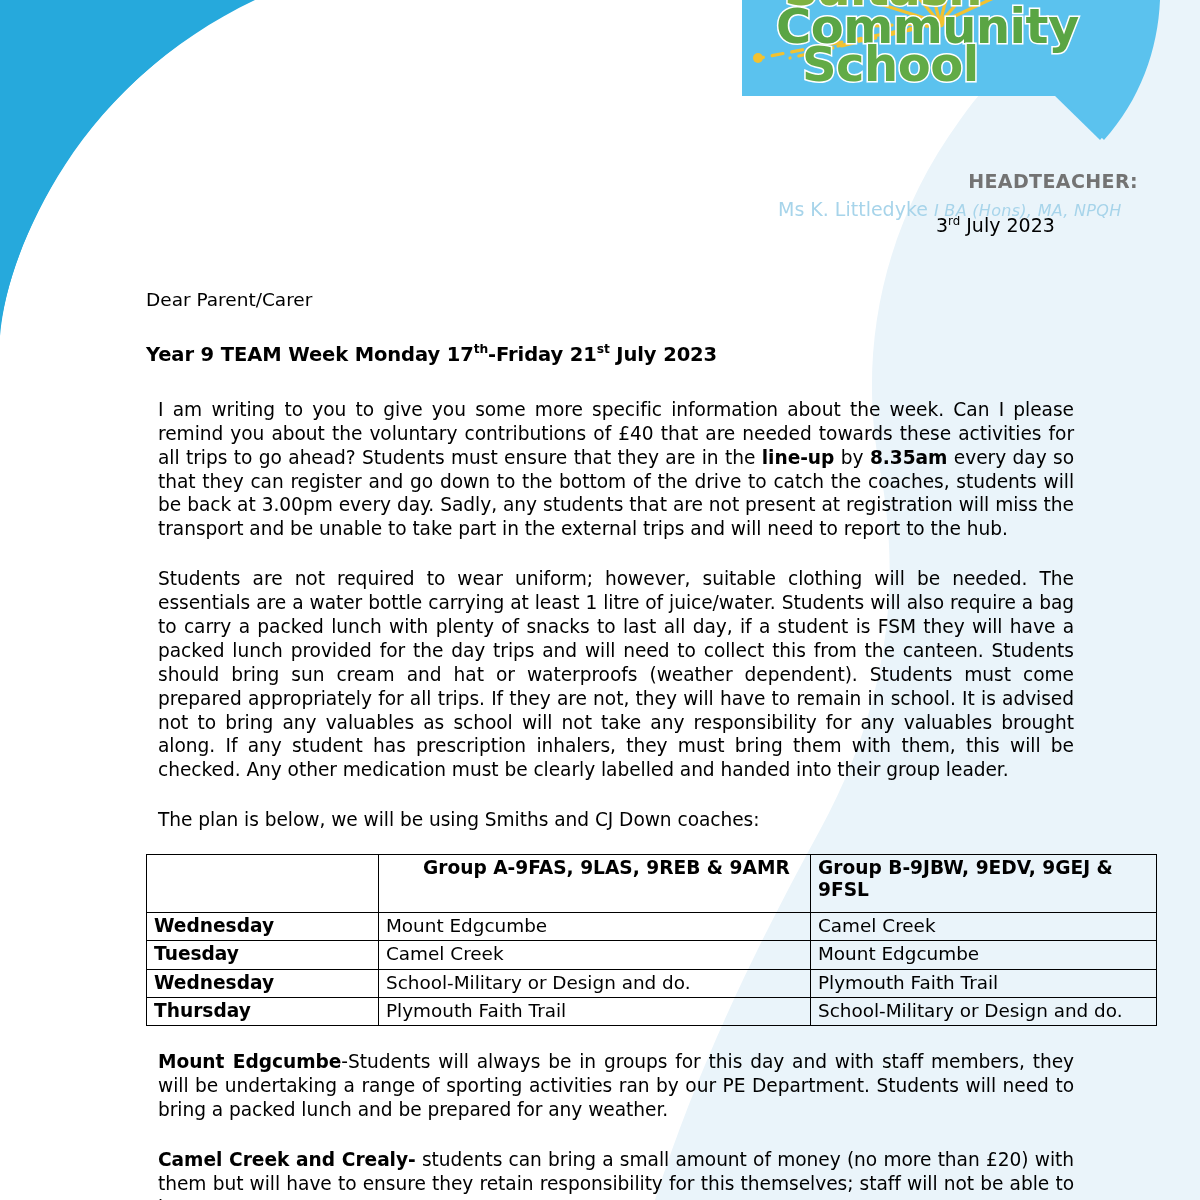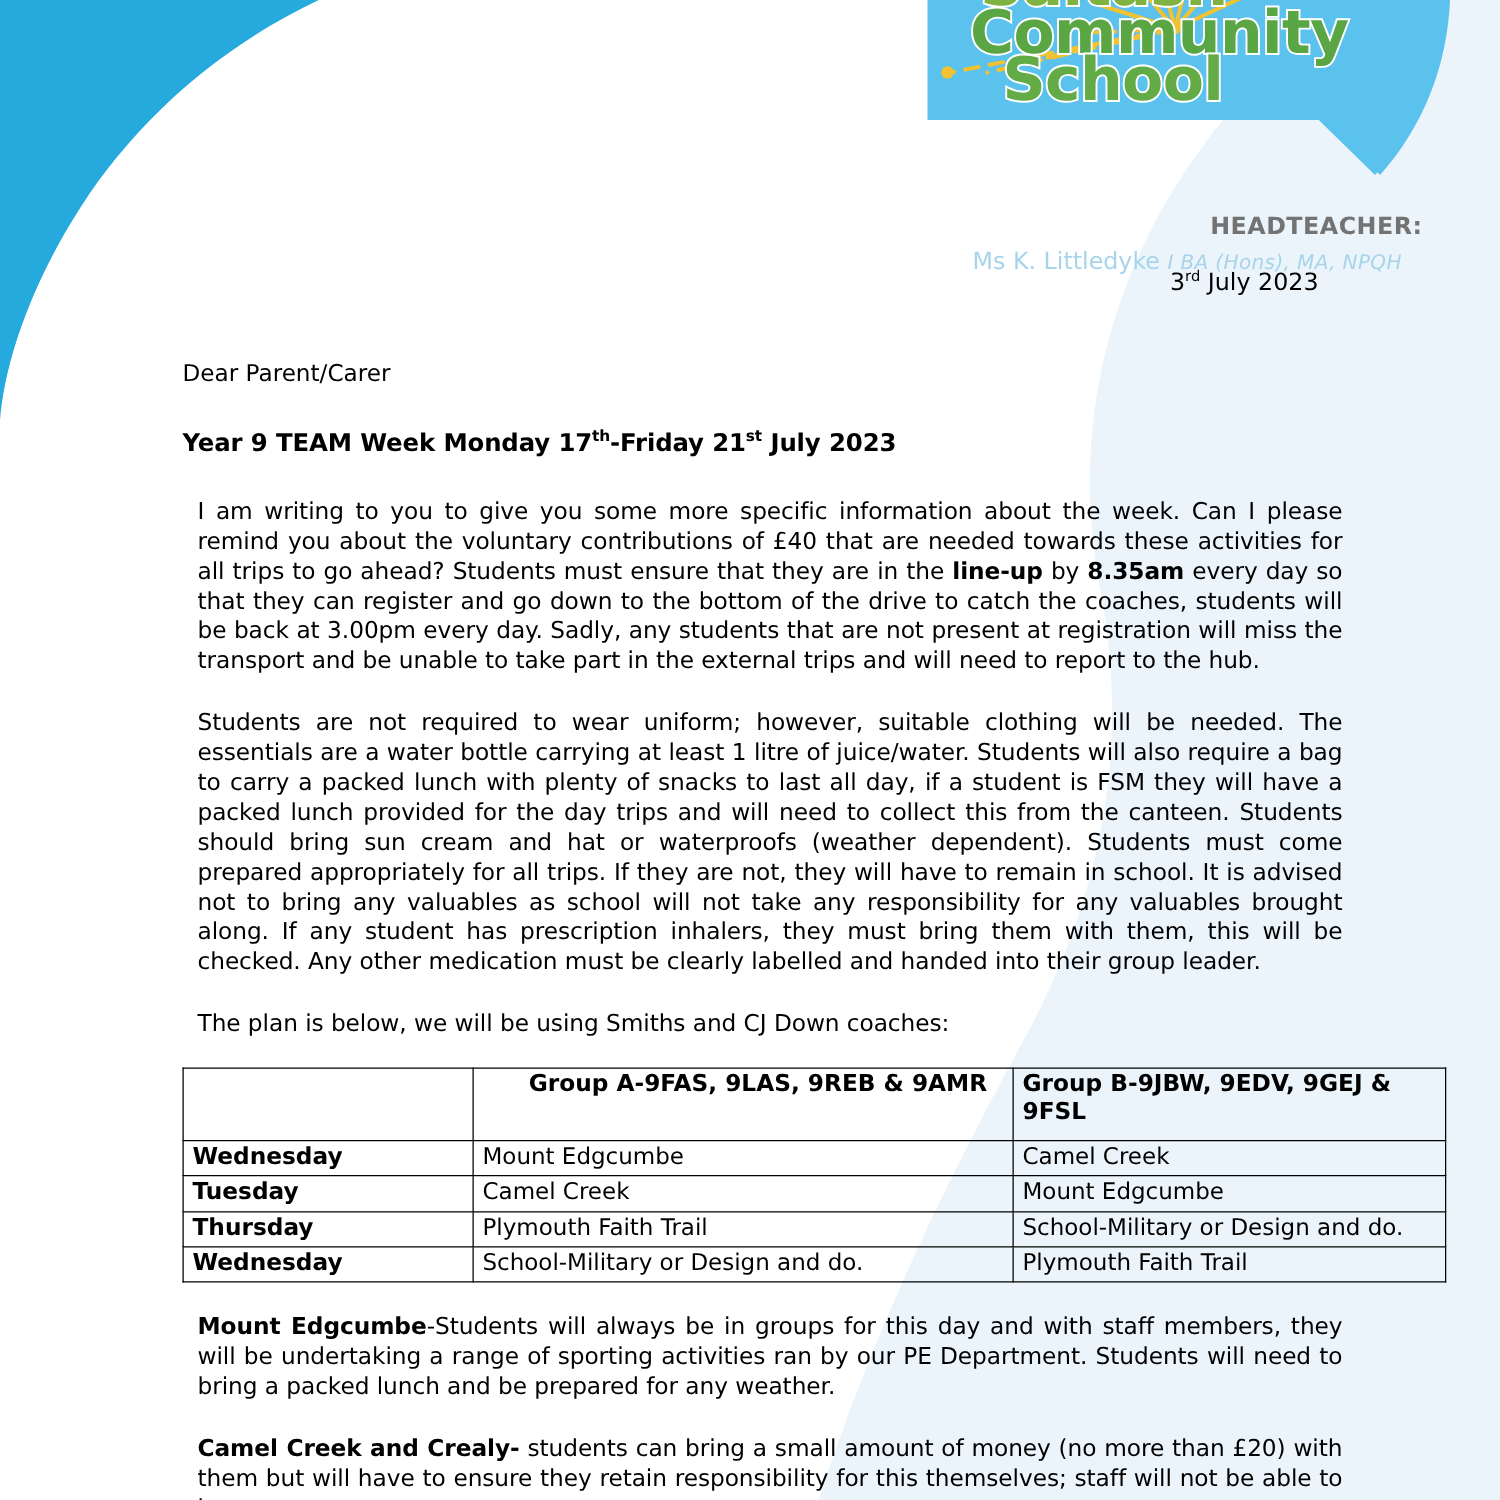--- a/index.html
+++ b/index.html
@@ -236,29 +236,29 @@
           <th class="col-day">Wednesday</th>
           <td>Mount Edgcumbe</td>
           <td>Camel Creek</td>
         </tr>
         <tr>
           <th class="col-day">Tuesday</th>
           <td>Camel Creek</td>
           <td>Mount Edgcumbe</td>
         </tr>
         <tr>
+          <th class="col-day">Wednesday</th>
+          <td>School-Military or Design and do.</td>
+          <td>Plymouth Faith Trail</td>
+        </tr>
+        <tr>
           <th class="col-day">Thursday</th>
           <td>Plymouth Faith Trail</td>
           <td>School-Military or Design and do.</td>
         </tr>
-        <tr>
-          <th class="col-day">Wednesday</th>
-          <td>School-Military or Design and do.</td>
-          <td>Plymouth Faith Trail</td>
-        </tr>
       </tbody>
     </table>
 
     <p class="body-para"><span class="b">Mount Edgcumbe</span><span>-Students will always be in groups for this day and with staff members, they will be undertaking a range of sporting activities ran by our PE Department. Students will need to bring a packed lunch and be prepared for any weather.</span></p>
 
     <p class="body-para"><span class="b">Camel Creek and Crealy-</span><span> students can bring a small amount of money (no more than £20) with them but will have to ensure they retain responsibility for this themselves; staff will not be able to be</span></p>
 
   </div>
 </div>
 

